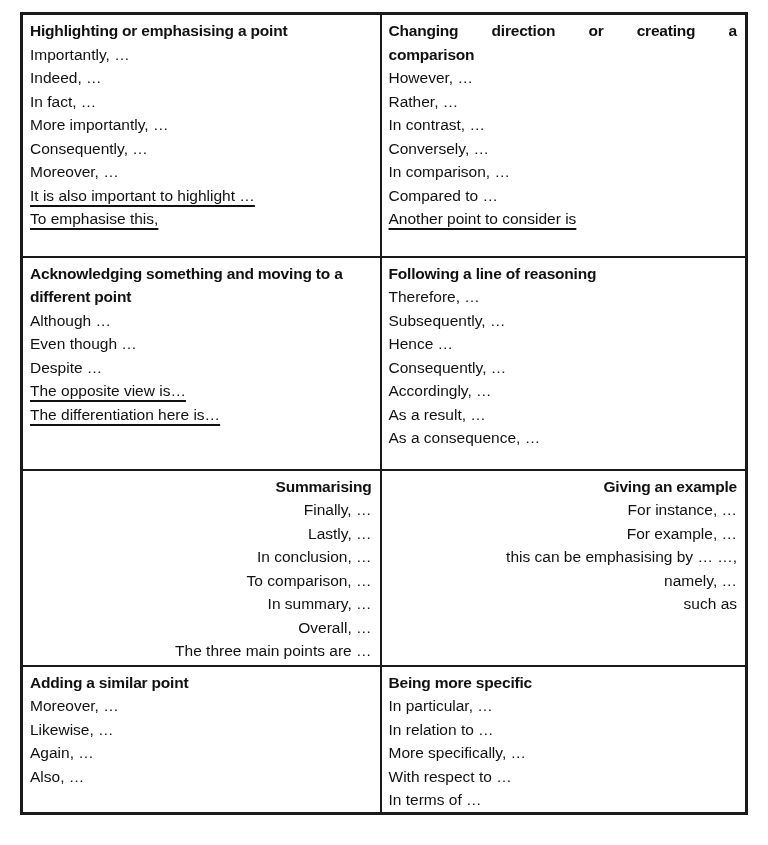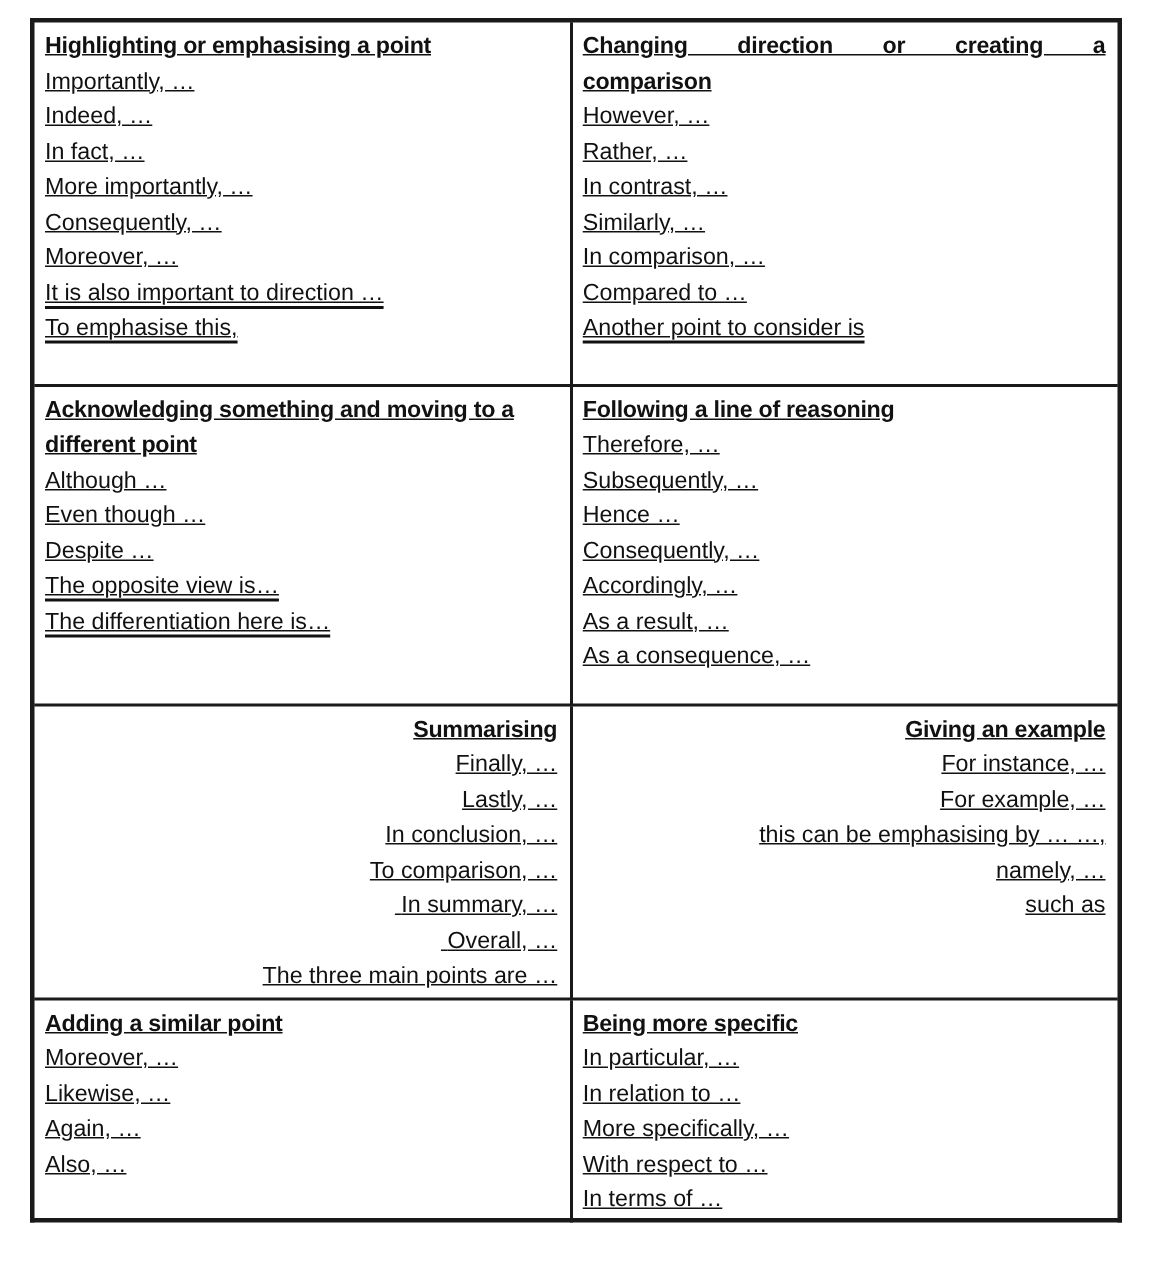--- a/index.html
+++ b/index.html
@@ -33,21 +33,20 @@
     width: 725px;
     border: 3px solid var(--border);
   }
   table.lw-table td {
     border: 2px solid var(--border);
     vertical-align: top;
     padding: 4px 8px 0 7px;
     font-size: 15.5px;
     line-height: 23.5px;
     overflow: hidden;
-    text-decoration: underline;
   }
   tr.row-1 { height: 243px; }
   tr.row-2 { height: 213px; }
   tr.row-3 { height: 196px; text-align: right; }
   tr.row-4 { height: 141px; }
   .cell-title {
     font-weight: bold;
     letter-spacing: -0.2px;
   }
   .title-line { display: block; }
@@ -80,32 +79,32 @@
             <td>
               <div class="cell-title">
                 <span class="title-line">Highlighting or emphasising a point</span>
               </div>
               <div class="phrase">Importantly, …</div>
               <div class="phrase">Indeed, …</div>
               <div class="phrase">In fact, …</div>
               <div class="phrase">More importantly, …</div>
               <div class="phrase">Consequently, …</div>
               <div class="phrase">Moreover, …</div>
-              <div class="phrase u">It is also important to direction …</div>
+              <div class="phrase u">It is also important to highlight …</div>
               <div class="phrase u">To emphasise this,</div>
             </td>
             <td>
               <div class="cell-title">
                 <span class="title-line jline">Changing direction or creating a</span>
                 <span class="title-line">comparison</span>
               </div>
               <div class="phrase">However, …</div>
               <div class="phrase">Rather, …</div>
               <div class="phrase">In contrast, …</div>
-              <div class="phrase">Similarly, …</div>
+              <div class="phrase">Conversely, …</div>
               <div class="phrase">In comparison, …</div>
               <div class="phrase">Compared to …</div>
               <div class="phrase u">Another point to consider is</div>
             </td>
           </tr>
           <tr class="row-2">
             <td>
               <div class="cell-title">
                 <span class="title-line">Acknowledging something and moving to a</span>
                 <span class="title-line">different point</span>

